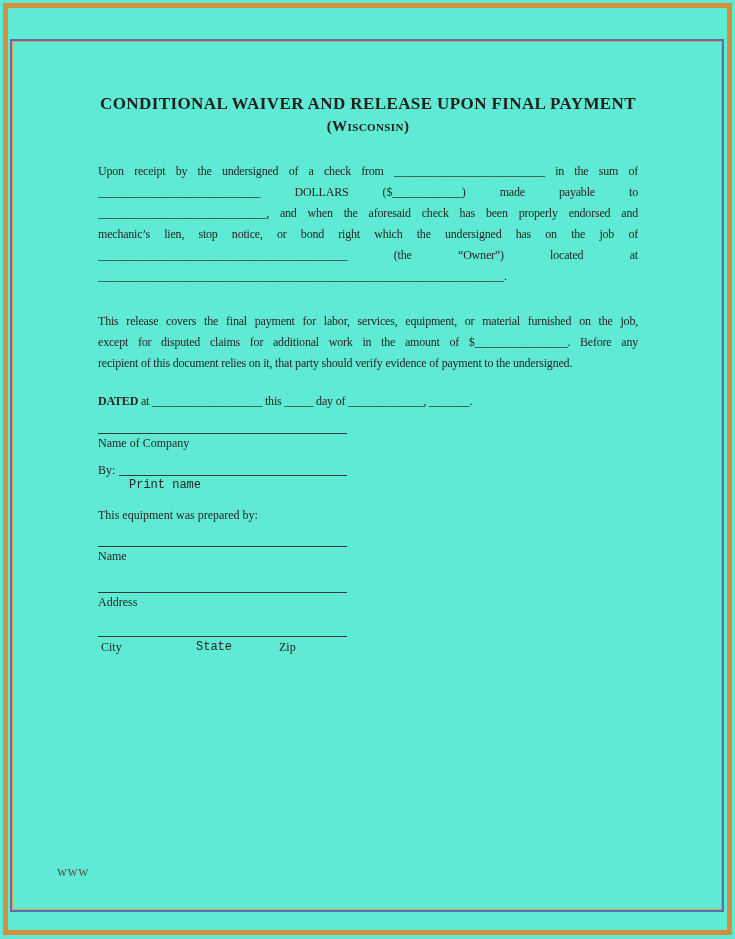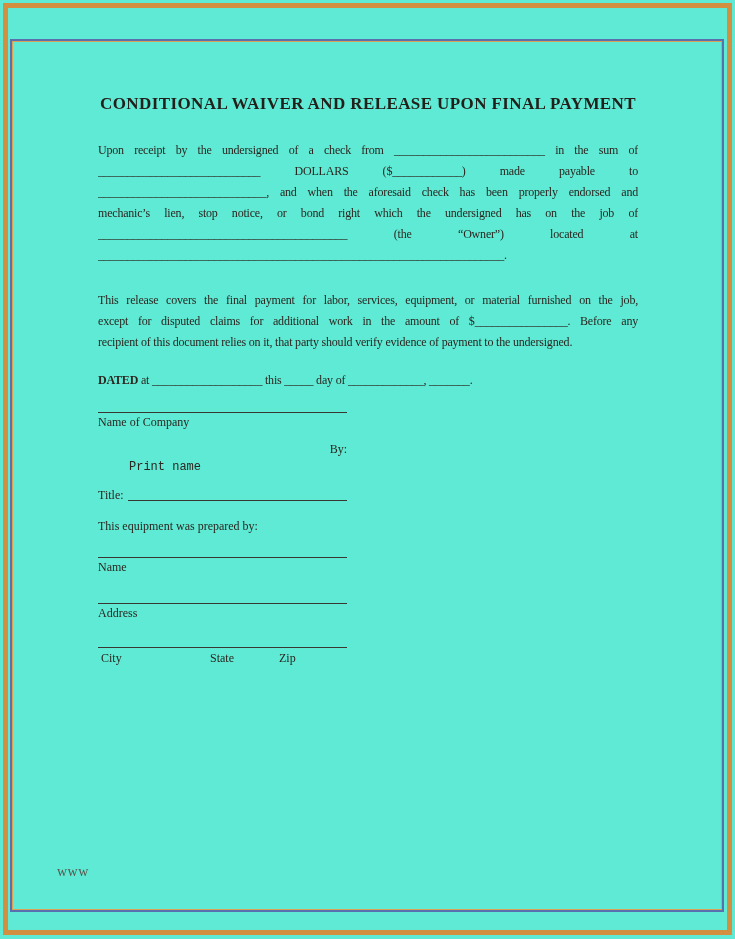--- a/index.html
+++ b/index.html
@@ -102,42 +102,42 @@
     width: 249px;
   }
   .flex-row .row-label { line-height: 15px; white-space: nowrap; }
   .fill-line {
     flex: 1;
     border-bottom: 1.3px solid #3a3631;
     margin-left: 4px;
     margin-bottom: 2px;
     height: 10px;
   }
-  .by-row { margin-top: 13px; flex-direction: column; }
+  .by-row { margin-top: 13px; }
   .print-name-label {
     margin-top: 1px;
     margin-left: 31px;
     font-size: 12px;
     line-height: 13px;
     font-family: Liberation Mono, monospace;
   }
   .title-row { margin-top: 14px; }
   .prepared-label { margin-top: 16px; line-height: 15px; }
   .name-line { margin-top: 23px; }
   .address-line { margin-top: 29px; }
   .csz-line { margin-top: 27px; }
   .csz-row {
     position: relative;
     margin-top: 3px;
     height: 15px;
     width: 249px;
   }
   .csz-row span { position: absolute; top: 0; line-height: 14px; }
   .csz-city { left: 3px; }
-  .csz-state { left: 112px; }
+  .csz-state { left: 98px; font-family: Liberation Mono, monospace; }
   .csz-zip { left: 181px; }
   .watermark {
     position: absolute;
     left: 57px;
     top: 864px;
     font-size: 14px;
     color: #5c564e;
     letter-spacing: 0.5px;
   }
 </style>
@@ -145,20 +145,21 @@
 <body>
 
 <div class="page">
 
   <div class="outer-frame"></div>
   <div class="inner-frame"></div>
 
   <div class="content">
 
     <h1 class="doc-title">CONDITIONAL WAIVER AND RELEASE UPON FINAL PAYMENT</h1>
+    <h2 class="doc-subtitle">(Wisconsin)</h2>
 
     <div class="para">
       <div class="tline jline">Upon receipt by the undersigned of a check from __________________________ in the sum of</div>
       <div class="tline jline">____________________________ DOLLARS ($____________) made payable to</div>
       <div class="tline jline">_____________________________, and when the aforesaid check has been properly endorsed and</div>
       <div class="tline jline">mechanic’s lien, stop notice, or bond right which the undersigned has on the job of</div>
       <div class="tline jline">___________________________________________ (the “Owner”) located at</div>
       <div class="tline lline">______________________________________________________________________.</div>
     </div>
 
@@ -176,24 +177,20 @@
 
       <div class="u-line"></div>
       <div class="sig-label">Name of Company</div>
 
       <div class="flex-row by-row">
         <span class="row-label">By:</span>
         <span class="fill-line"></span>
       </div>
       <div class="print-name-label">Print name</div>
 
-      <div class="flex-row title-row">
-        <span class="row-label">Title:</span>
-        <span class="fill-line"></span>
-      </div>
 
       <div class="prepared-label">This equipment was prepared by:</div>
 
       <div class="u-line name-line"></div>
       <div class="sig-label">Name</div>
 
       <div class="u-line address-line"></div>
       <div class="sig-label">Address</div>
 
       <div class="u-line csz-line"></div>

